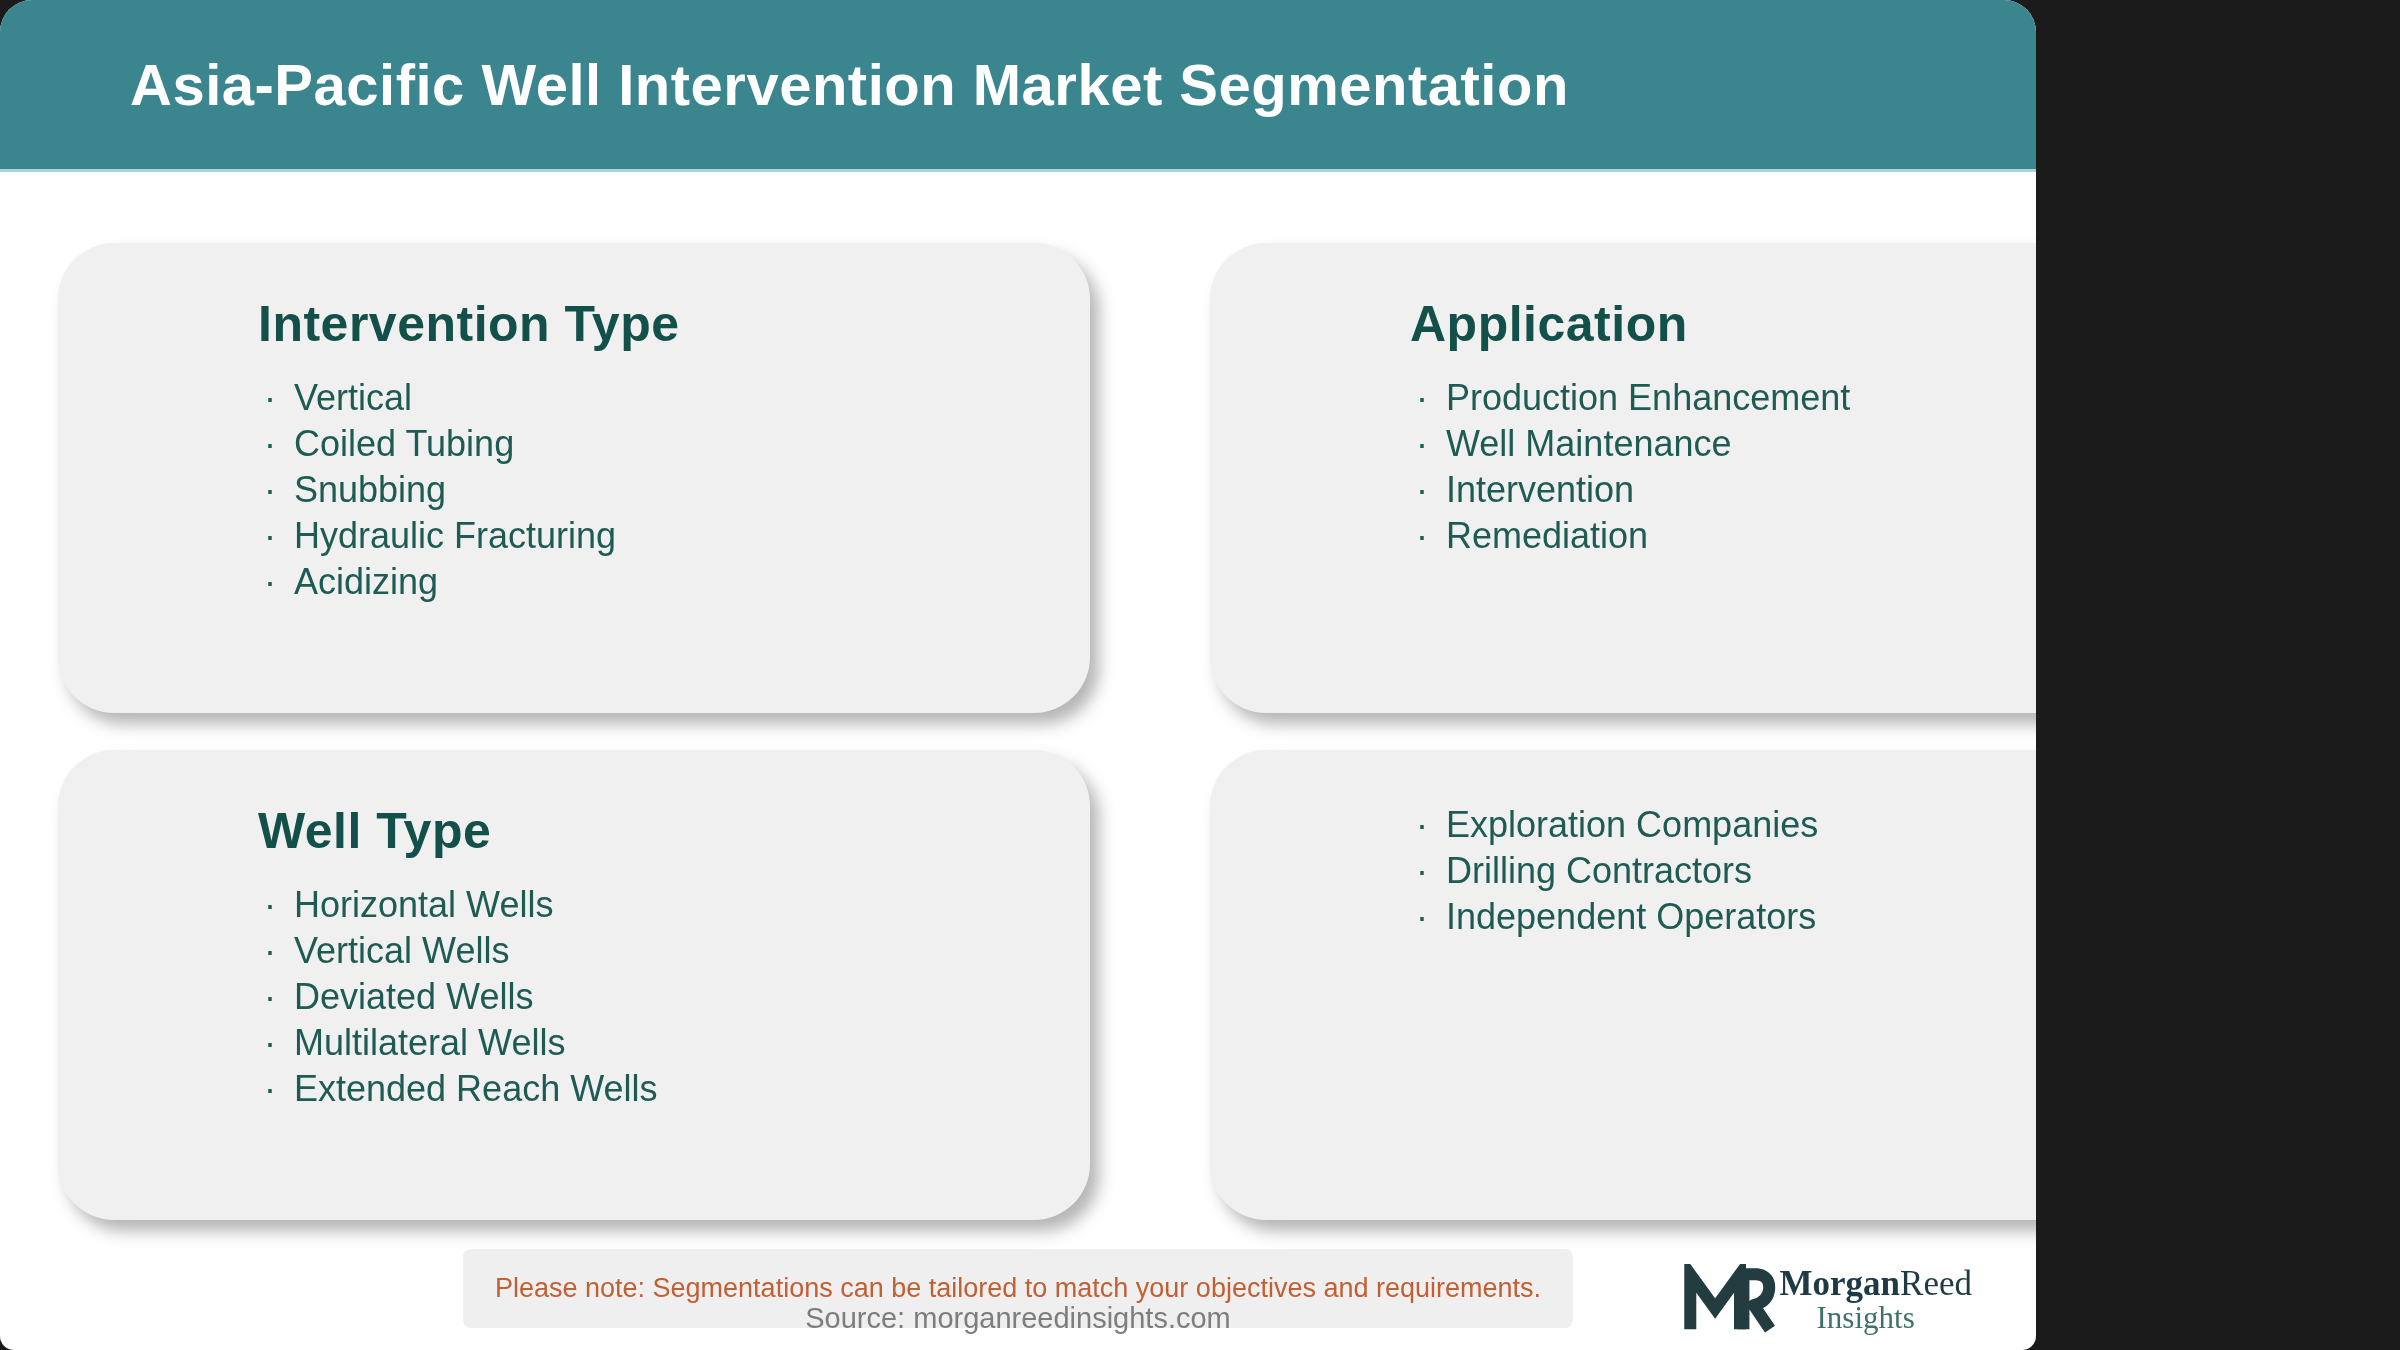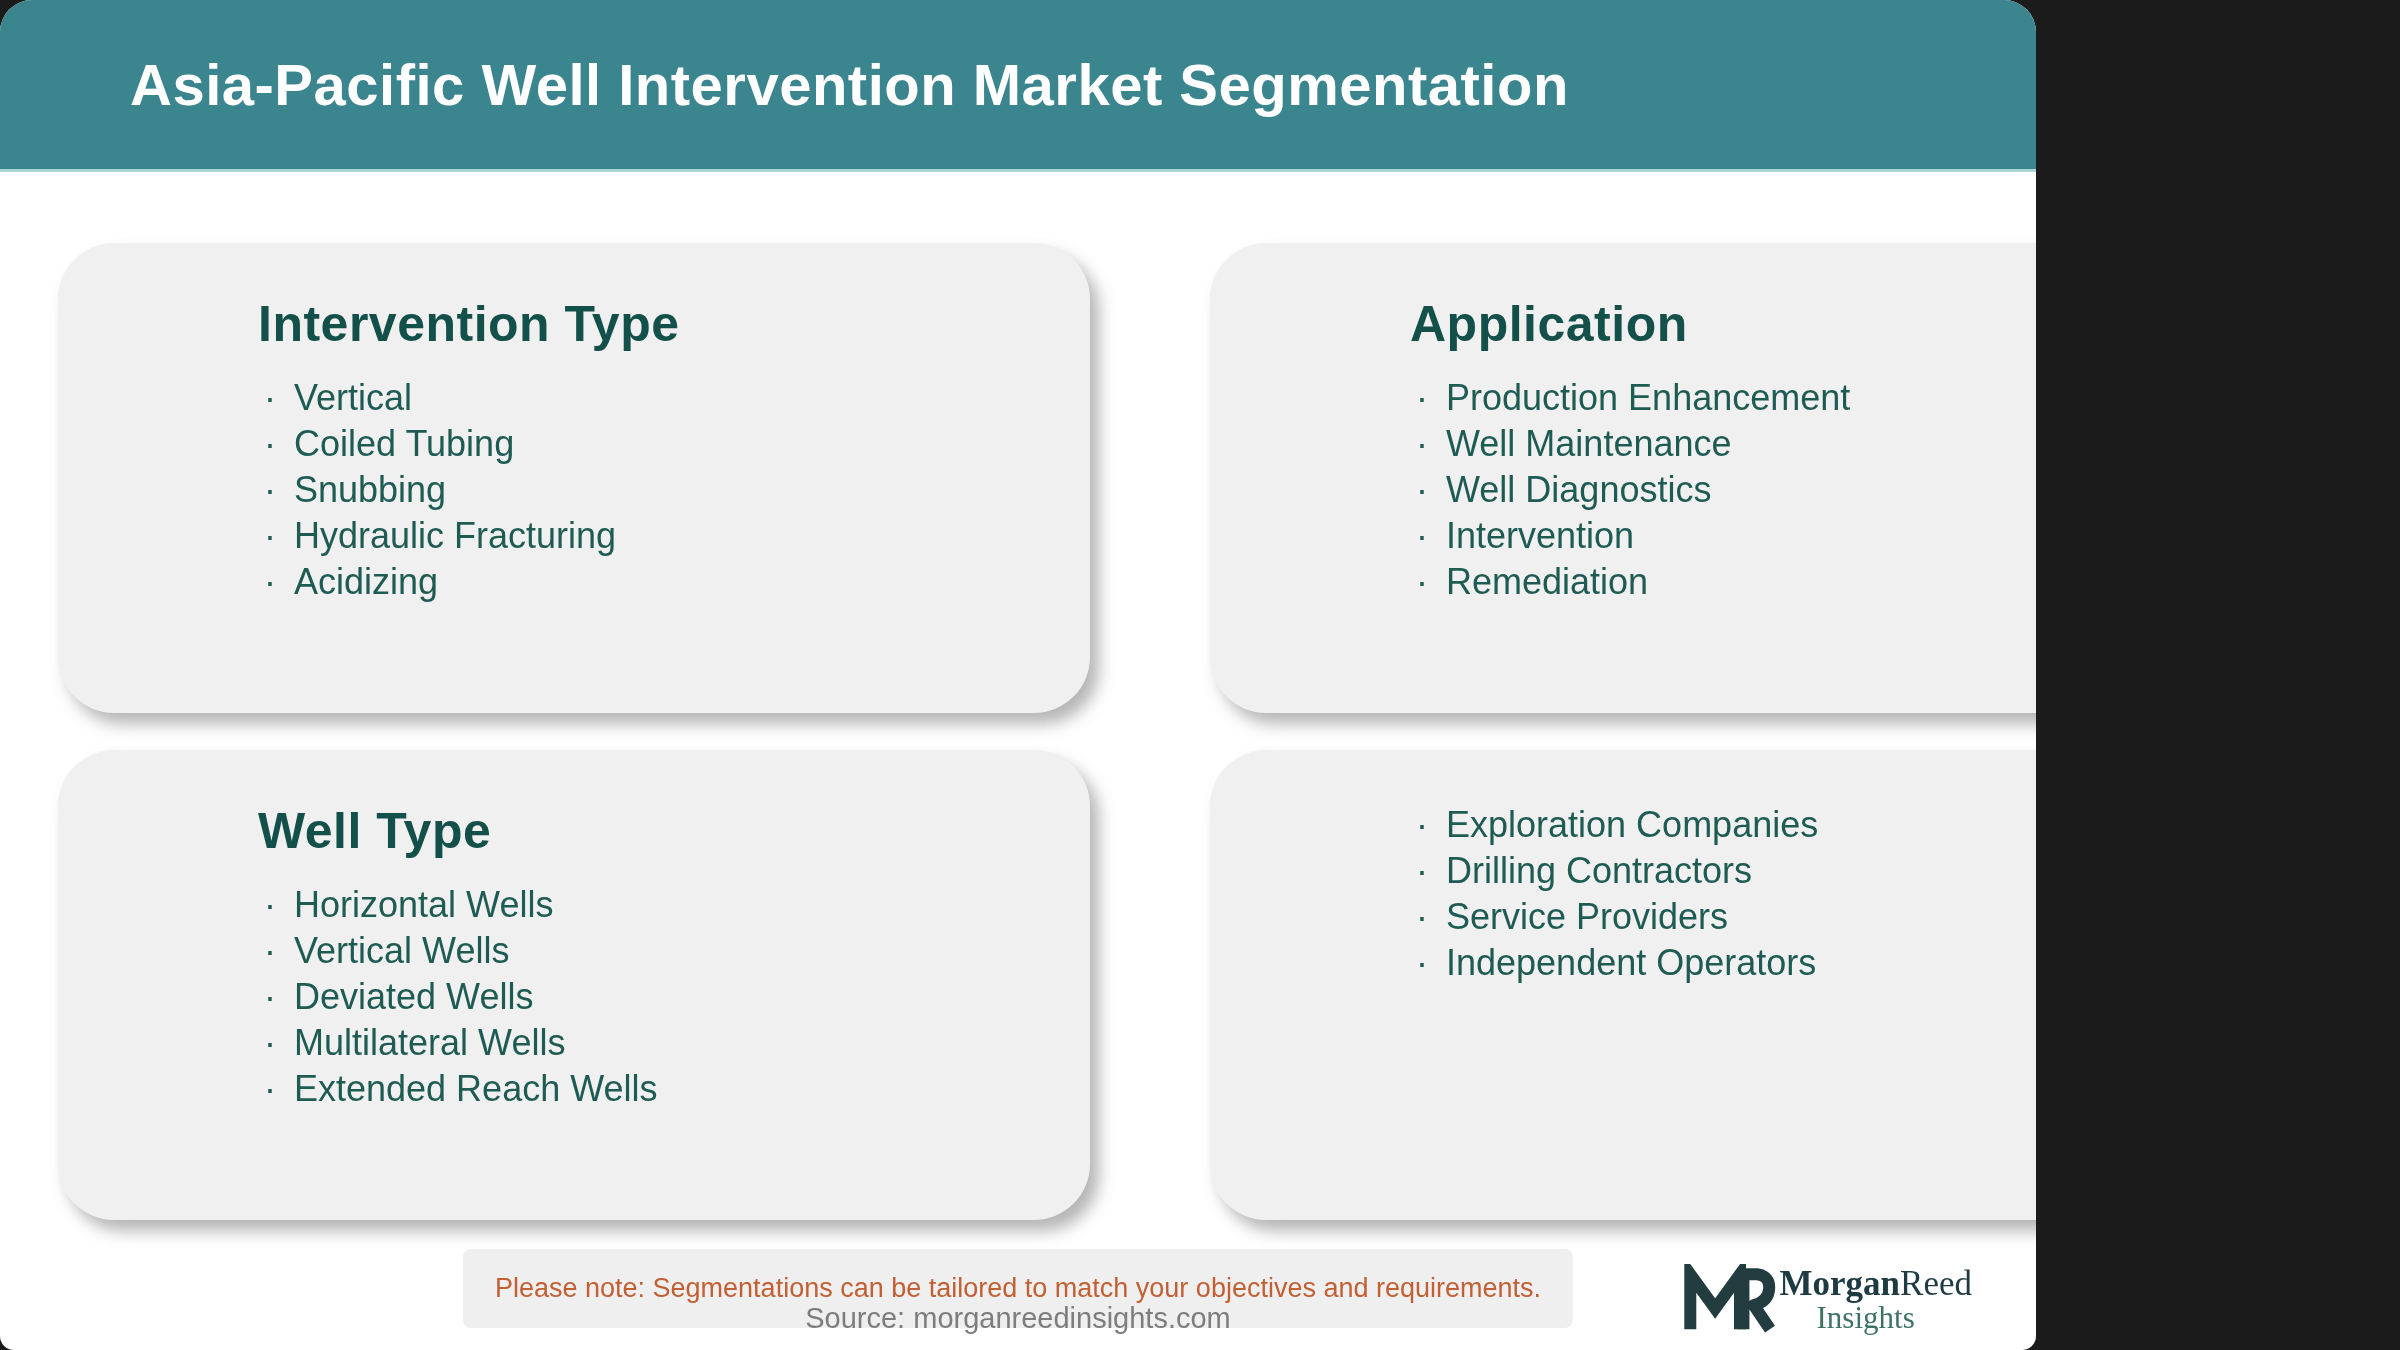--- a/index.html
+++ b/index.html
@@ -156,42 +156,40 @@
         <li>Hydraulic Fracturing</li>
         <li>Acidizing</li>
       </ul>
     </section>
 
     <section class="card pos-tr">
       <h2>Application</h2>
       <ul>
         <li>Production Enhancement</li>
         <li>Well Maintenance</li>
-        <li>Well Diagnostics</li>
         <li>Intervention</li>
         <li>Remediation</li>
       </ul>
     </section>
 
     <section class="card pos-bl">
       <h2>Well Type</h2>
       <ul>
         <li>Horizontal Wells</li>
         <li>Vertical Wells</li>
         <li>Deviated Wells</li>
         <li>Multilateral Wells</li>
         <li>Extended Reach Wells</li>
       </ul>
     </section>
 
     <section class="card pos-br">
       <ul>
         <li>Exploration Companies</li>
         <li>Drilling Contractors</li>
-        <li>Service Providers</li>
         <li>Independent Operators</li>
       </ul>
     </section>
 
     <div class="note">
       <span>Please note: Segmentations can be tailored to match your objectives and requirements.</span>
     </div>
 
     <div class="source">Source: morganreedinsights.com</div>
 

